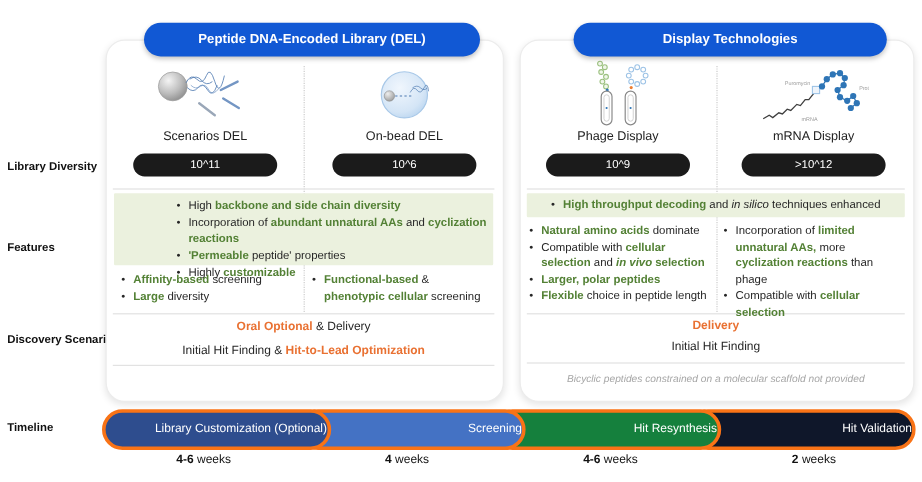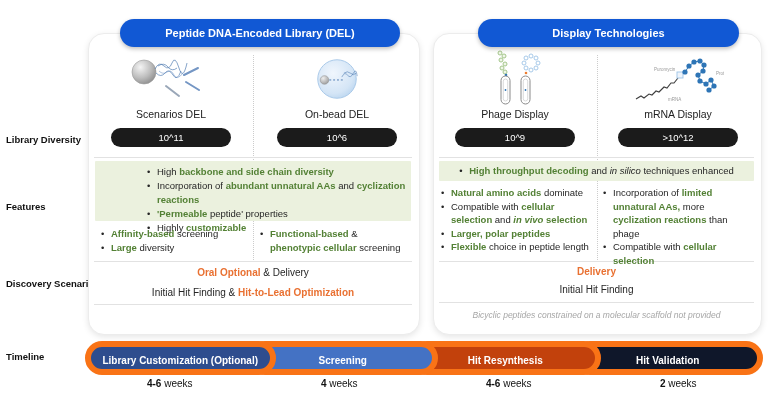--- a/index.html
+++ b/index.html
@@ -38,22 +38,22 @@
   .gb-right .bullet{font-size:9.5px;}
   .seg-g{color:#538135;font-weight:700;}
   .seg-o{color:#E97132;font-weight:700;}
   .seg-i{font-style:italic;}
 
   .scen{position:absolute;width:100%;text-align:center;font-size:10px;z-index:2;}
   .note{position:absolute;width:100%;text-align:center;font-size:8.5px;font-style:italic;color:#a6a6a6;z-index:2;}
 
   
   .tl-wrap{position:absolute;left:85px;top:341px;width:678px;height:34px;display:flex;}
-  .tl-seg{flex:1;height:34px;border:6px solid #f97316;border-radius:18px;box-sizing:border-box;
-          color:#fff;font-weight:700;font-size:10px;text-align:center;line-height:27px;
+  .tl-seg{flex:1;height:34px;border:3px solid #f97316;border-radius:18px;box-sizing:border-box;
+          color:#fff;font-weight:400;font-size:10px;text-align:right;line-height:27px;
           white-space:nowrap;overflow:hidden;}
   .tl-seg + .tl-seg{margin-left:-28px;}
   .z4{z-index:14}.z3{z-index:13}.z2{z-index:12}.z1{z-index:11}
   .weeks-wrap{position:absolute;left:85px;top:378px;width:678px;display:flex;}
   .week{flex:1;text-align:center;font-size:10px;color:#111;}
   .week b{font-weight:700;}
 
   .icon{position:absolute;top:52px;}
   svg{display:block;}
   .tinylabel{font-size:4.5px;fill:#9a9a9a;}
@@ -261,21 +261,21 @@
 
   <div class="hline" style="left:439px;top:261px;width:315px;"></div>
   <div class="scen" style="left:433px;width:327px;top:284px;"><span>Initial Hit Finding</span></div>
   <div class="scen" style="left:433px;width:327px;top:266px;"><span class="seg-o">Delivery</span></div>
   <div class="hline" style="left:439px;top:302px;width:315px;"></div>
   <div class="note" style="left:433px;width:327px;top:310px;">Bicyclic peptides constrained on a molecular scaffold not provided</div>
 
   <div class="tl-wrap">
     <div class="tl-seg z4" style="background: rgb(46, 77, 142);">Library Customization (Optional)</div>
     <div class="tl-seg z3" style="background: rgb(68, 114, 196);">Screening</div>
-    <div class="tl-seg z2" style="background: #c2410c;">Hit Resynthesis</div>
+    <div class="tl-seg z2" style="background: #15803d;">Hit Resynthesis</div>
     <div class="tl-seg z1" style="background: #0f172a;">Hit Validation</div>
   </div>
   <div class="weeks-wrap">
     <div class="week"><b>4-6</b> <span>weeks</span></div>
     <div class="week"><b>4</b> <span>weeks</span></div>
     <div class="week"><b>4-6</b> <span>weeks</span></div>
     <div class="week"><b>2</b> <span>weeks</span></div>
   </div>
 
 </div>

